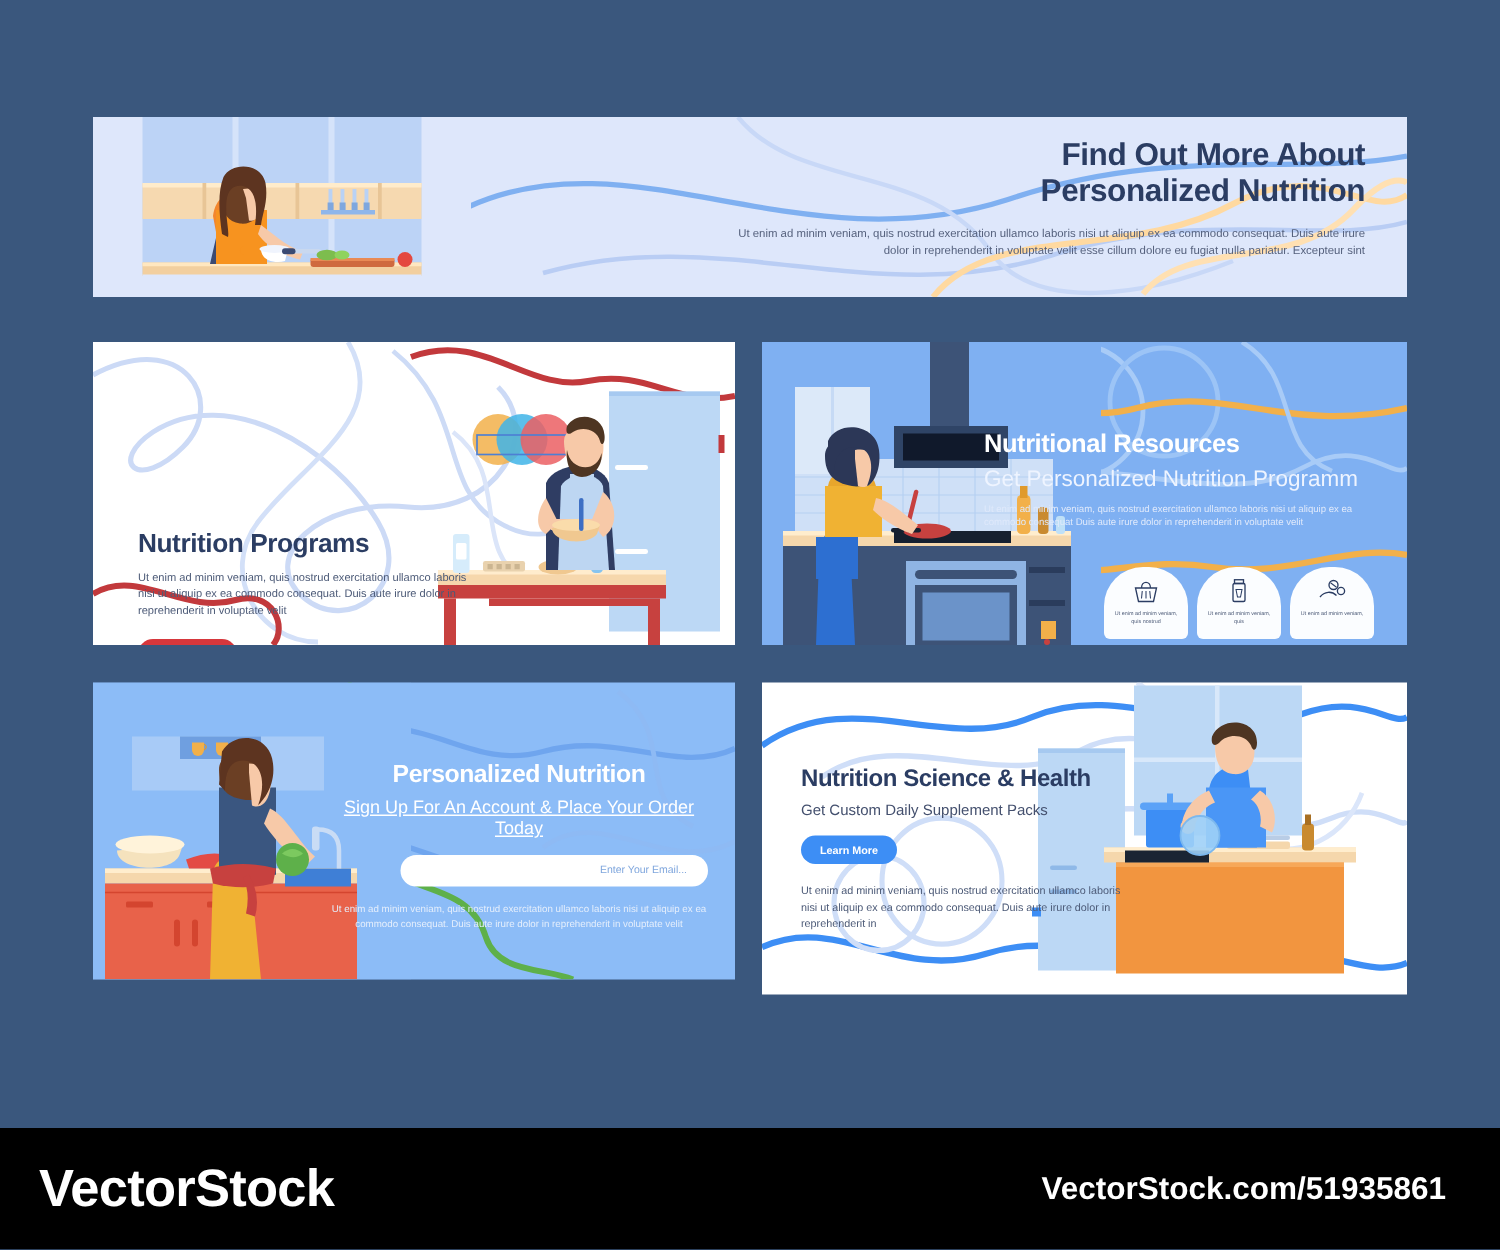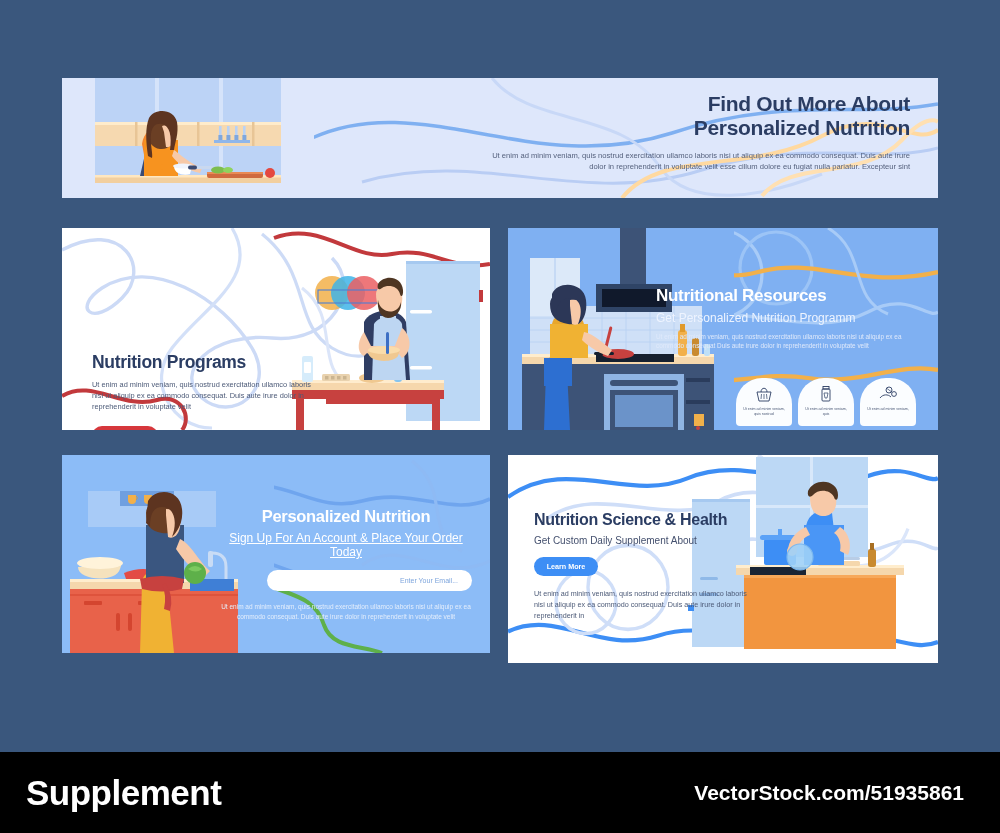--- a/index.html
+++ b/index.html
@@ -52,21 +52,21 @@
   #b2 { left: 62px; top: 228px; width: 428px; height: 202px; background: #ffffff; }
   #b2 .txt { position: absolute; left: 30px; top: 92px; width: 225px; }
   #b2 .headline { font-size: 17.5px; margin-top: 32px; }
   #b2 .body-copy { font-size: 7.4px; margin-top: 8px; }
   #b2 .btn { margin-top: 13px; width: 66px; height: 20px; font-size: 7.4px; }
 
   
   #b3 { left: 508px; top: 228px; width: 430px; height: 202px; background: #7fb0f2; }
   #b3 .txt { position: absolute; right: 20px; top: 58px; width: 262px; }
   #b3 .headline { font-size: 17px; color: #ffffff; }
-  #b3 .subhead { font-size: 12px; margin-top: 5px; color: #eef4ff; }
+  #b3 .subhead { font-size: 15px; margin-top: 5px; color: #eef4ff; }
   #b3 .body-copy { font-size: 6.4px; margin-top: 7px; color: #dfe9fb; line-height: 1.5; }
   #b3 .cards { position: absolute; right: 22px; bottom: 4px;
                display: flex; gap: 6px; }
   #b3 .card {
     width: 56px; height: 48px; background: #fbfdff;
     border-radius: 26px 26px 4px 4px;
     display: flex; flex-direction: column; align-items: center;
     padding-top: 7px;
   }
   #b3 .card .cap { font-size: 3.6px; color: #4c5a77; text-align: center;
@@ -468,24 +468,24 @@
       <path d="M118 72 C 108 76 100 86 100 96 L108 98 C 110 88 116 82 122 80 Z" fill="#f7c9a8"></path>
       <path d="M152 72 C 162 78 164 92 160 100 L152 96 C 154 88 150 80 146 78 Z" fill="#f7c9a8"></path>
       <circle cx="104" cy="96" r="5" fill="#f7c9a8"></circle>
 
       <circle cx="112" cy="102" r="13" fill="#9fd0f7" opacity="0.9"></circle>
       <circle cx="112" cy="102" r="13" fill="none" stroke="#7cb8ee" stroke-width="1.2"></circle>
     </svg>
 
     <div class="txt">
       <div class="headline">Nutrition Science &amp; Health</div>
-      <div class="subhead">Get Custom Daily Supplement About</div>
+      <div class="subhead">Get Custom Daily Supplement Packs</div>
       <div class="btn btn-blue">Learn More</div>
       <div class="body-copy">Ut enim ad minim veniam, quis nostrud exercitation ullamco laboris nisi ut aliquip ex ea commodo consequat. Duis aute irure dolor in reprehenderit in</div>
     </div>
   </div>
 
 </div>
 
 <div class="footer">
-  <div class="wm">Supplement</div>
+  <div class="wm">VectorStock</div>
   <div class="url">VectorStock.com/51935861</div>
 </div>
 
 </body></html>

